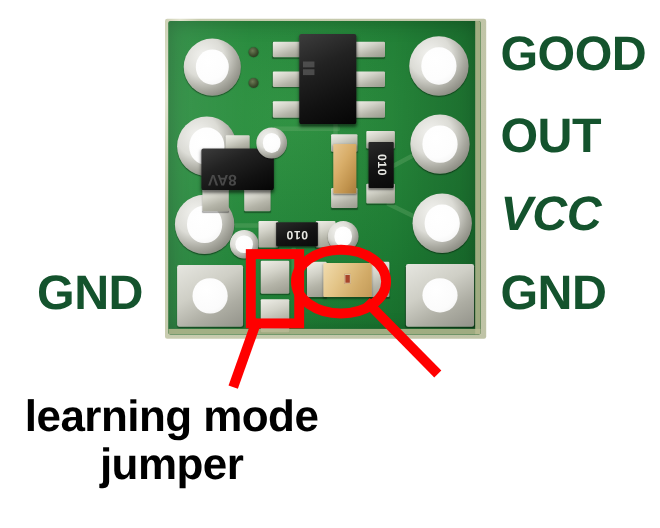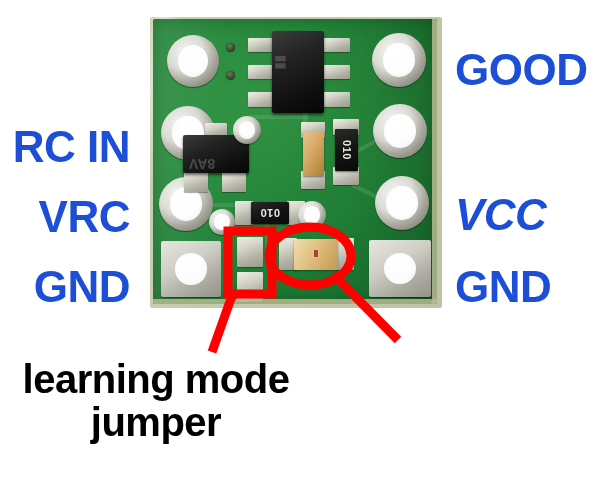--- a/index.html
+++ b/index.html
@@ -14,25 +14,24 @@
     background: #ffffff;
     overflow: hidden;
     font-family: "Liberation Sans", sans-serif;
   }
 
   
   .label {
     position: absolute;
     font-family: "Liberation Sans", sans-serif;
     font-weight: bold;
-    color: #1d4ed8;
+    color: #14532d;
     white-space: nowrap;
     line-height: 1;
     letter-spacing: -0.5px;
-    margin-top: 20px;
   }
   .pin-label {
     font-size: 44px;
   }
   .pin-left  { text-align: right; }
   .pin-right { text-align: left;  }
 
   .callout {
     position: absolute;
     font-family: "Liberation Sans", sans-serif;
@@ -285,25 +284,24 @@
       <div class="spad" style="left:183px;top:219px;width:18px;height:32px;"></div>
       <div class="led" style="left:141px;top:220px;width:44px;height:31px;">
         <div class="led-die"></div>
       </div>
 
       <div class="edge-gold" style="right:0;top:0;width:5px;height:285px;"></div>
       <div class="edge-gold" style="left:0;bottom:0;width:284px;height:5px;"></div>
     </div>
   </div>
 
-  <div class="label pin-label pin-left" style="right:470px;top:105px;">RC IN</div>
-  <div class="label pin-label pin-left" style="right:470px;top:175px;">VRC</div>
   <div class="label pin-label pin-left" style="right:470px;top:245px;">GND</div>
 
   <div class="label pin-label pin-right" style="left:455px;top:28px;">GOOD</div>
+  <div class="label pin-label pin-right" style="left:455px;top:102px;">OUT</div>
   <div class="label pin-label pin-right" style="left:455px;top:173px;font-style:italic;">VCC</div>
   <div class="label pin-label pin-right" style="left:455px;top:245px;">GND</div>
 
   <div class="callout" style="left:-4px;top:358px;width:320px;text-align:center;">
     <div>learning mode</div>
     <div>jumper</div>
   </div>
 
 
   <svg id="annot" viewBox="0 0 600 480" xmlns="http://www.w3.org/2000/svg">

